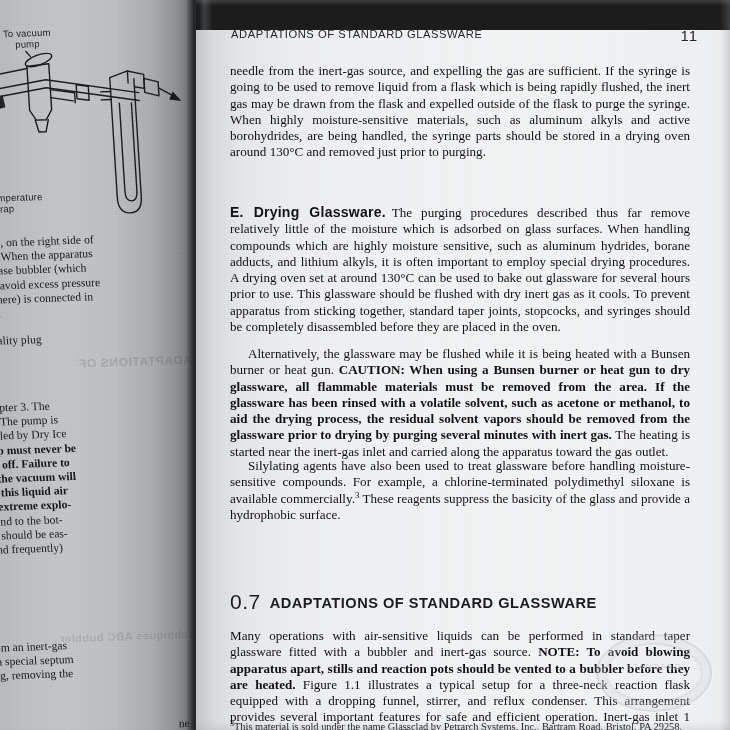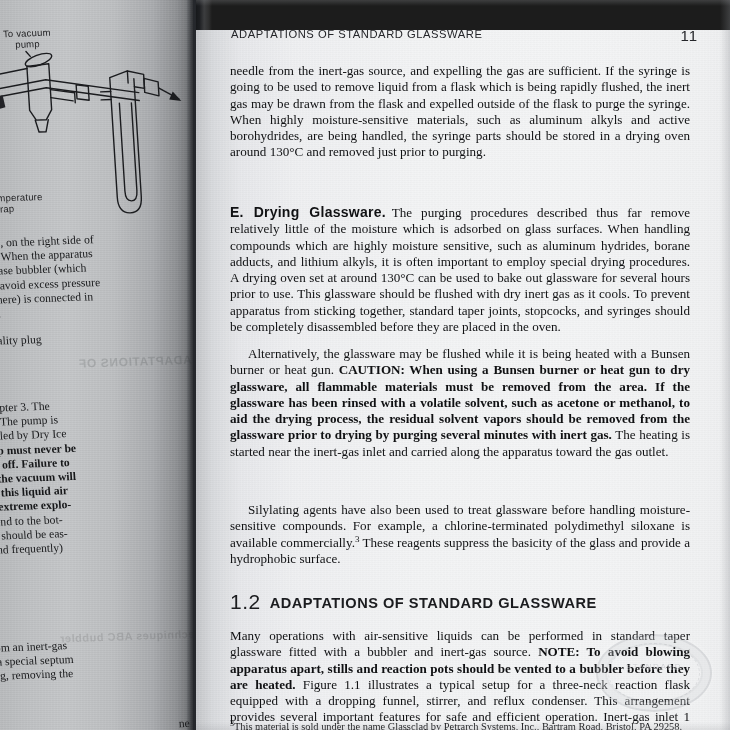--- a/index.html
+++ b/index.html
@@ -200,21 +200,21 @@
     font-weight: bold;
     font-size: 14px;
     letter-spacing: .25px;
   }
   b.caution { font-weight: bold; }
   sup { font-size: 9px; vertical-align: super; line-height: 0; }
 
   #para-1 { top: 33px; }
   #sec-e  { top: 174px; }
   #para-alt { top: 316px; }
-  #para-sil { top: 472px; }
+  #para-sil { top: 428px; }
 
   .h2 {
     position: absolute;
     left: 34px; top: 560px;
     width: 460px;
     font-family: "Liberation Sans", sans-serif;
     color: #1b1c1f;
     white-space: nowrap;
   }
   .h2 .num {
@@ -418,21 +418,21 @@
 
       <div class="col" id="para-alt">
         <p class="ind"><span>Alternatively, the glassware may be flushed while it is being heated with a Bunsen burner or heat gun. </span><b class="caution">CAUTION: When using a Bunsen burner or heat gun to dry glassware, all flammable materials must be removed from the area. If the glassware has been rinsed with a volatile solvent, such as acetone or methanol, to aid the drying process, the residual solvent vapors should be removed from the glassware prior to drying by purging several minutes with inert gas.</b><span> The heating is started near the inert-gas inlet and carried along the apparatus toward the gas outlet.</span></p>
       </div>
 
       <div class="col" id="para-sil">
         <p class="ind"><span>Silylating agents have also been used to treat glassware before handling moisture-sensitive compounds. For example, a chlorine-terminated polydimethyl siloxane is available commercially.</span><sup>3</sup><span> These reagents suppress the basicity of the glass and provide a hydrophobic surface.</span></p>
       </div>
 
       <div class="h2">
-        <span class="num">1.2</span><span class="ttl">ADAPTATIONS OF STANDARD GLASSWARE</span>
+        <span class="num">0.7</span><span class="ttl">ADAPTATIONS OF STANDARD GLASSWARE</span>
       </div>
 
       <div class="col" id="para-12">
         <p><span>Many operations with air-sensitive liquids can be performed in standard taper glassware fitted with a bubbler and inert-gas source. </span><b class="caution">NOTE: To avoid blowing apparatus apart, stills and reaction pots should be vented to a bubbler before they are heated.</b><span> Figure 1.1 illustrates a typical setup for a three-neck reaction flask equipped with a dropping funnel, stirrer, and reflux condenser. This arrangement provides several important features for safe and efficient operation. Inert-gas inlet 1 and the oulet through the mineral oil bubbler are positioned for efficient initial purge. Pressure buildup, especially during heating, is avoided by allowing pressure release through the bubbler. A constant slow flow of inert gas</span></p>
       </div>
 
       <div class="footnote-rule"></div>
 
       <div id="footnote">
         <sup>3</sup><span>This material is sold under the name Glassclad by Petrarch Systems, Inc., Bartram Road, Bristol, PA 29258.</span>

